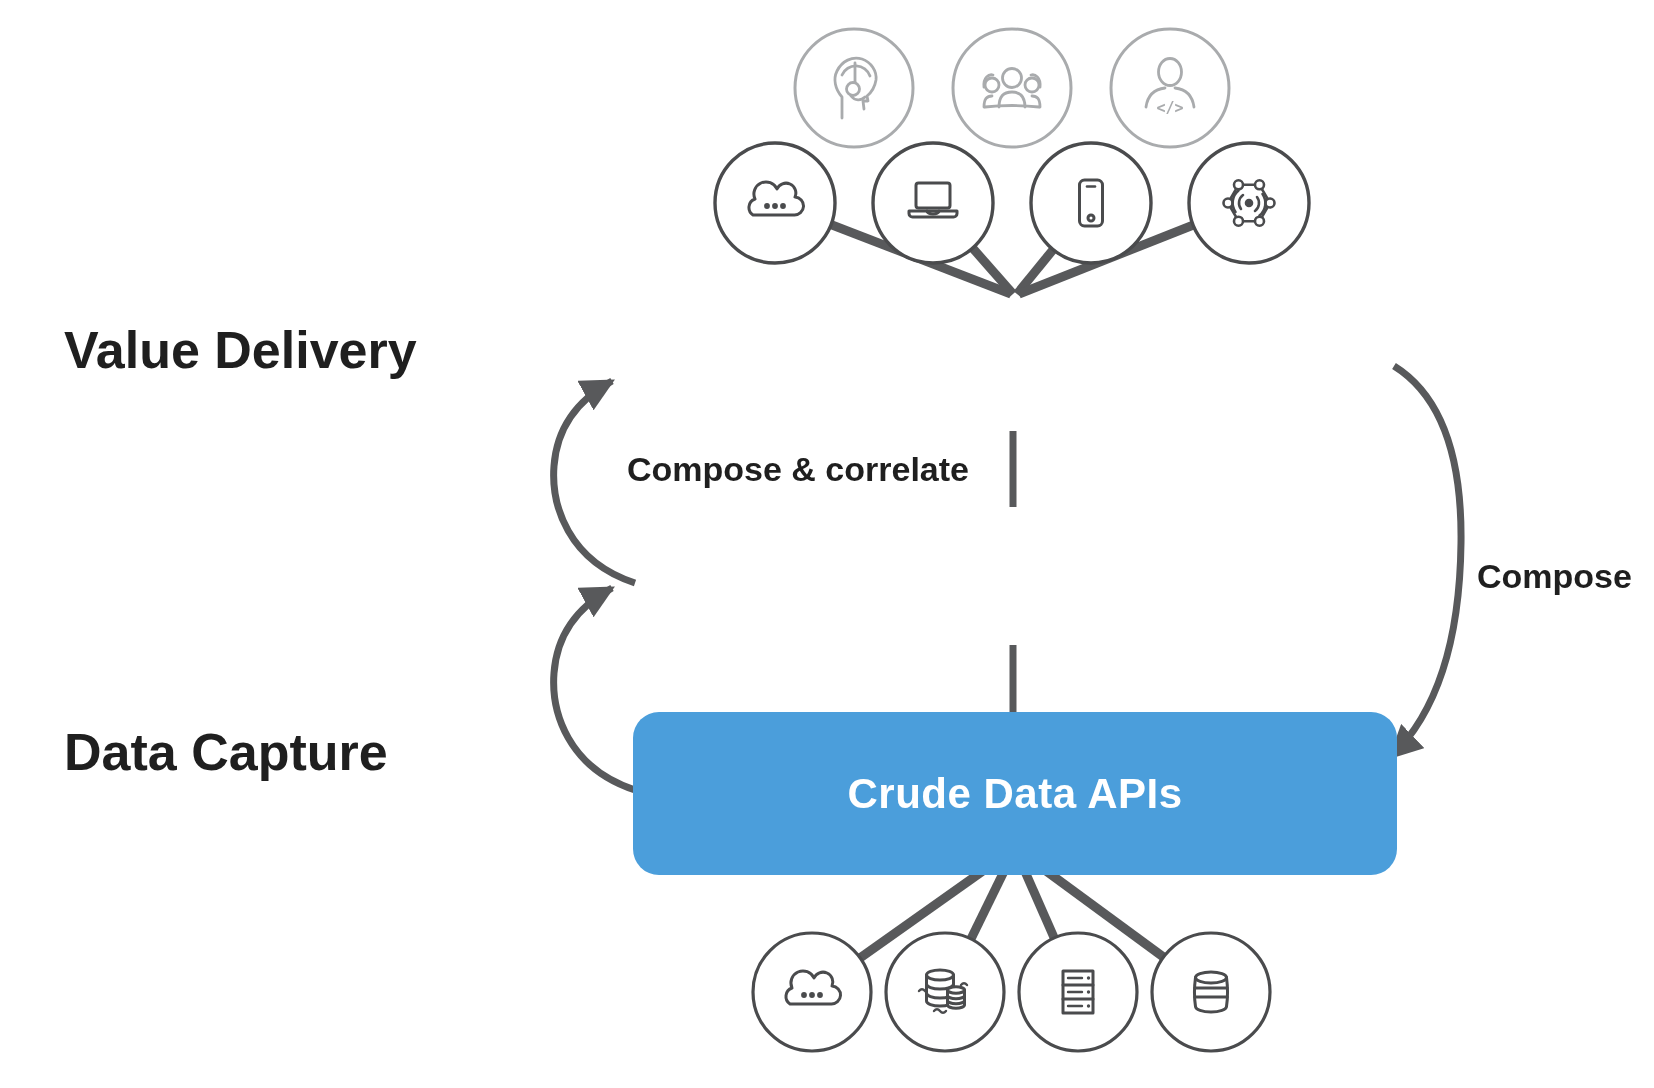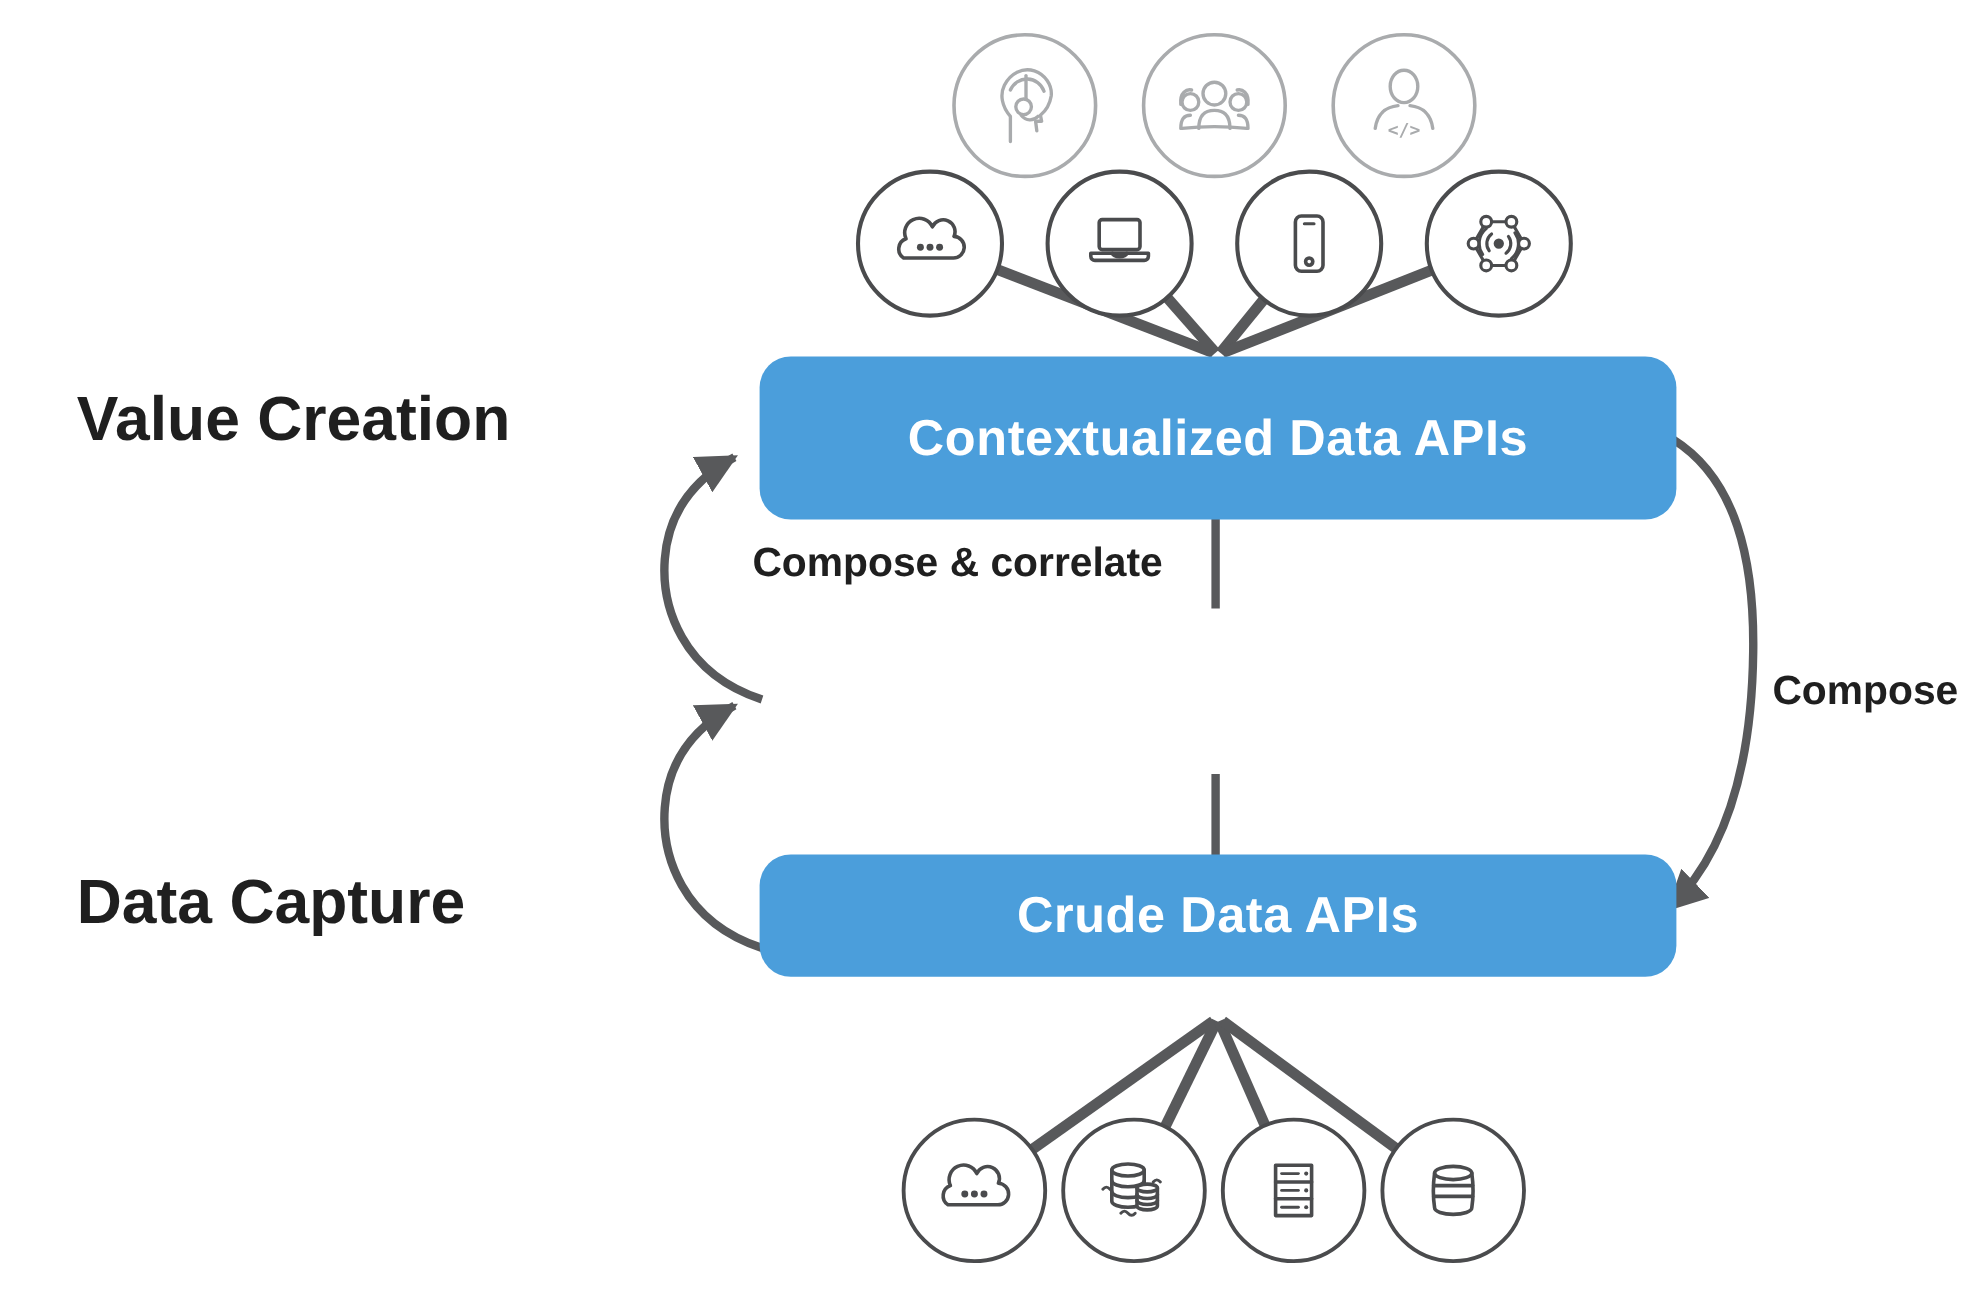--- a/index.html
+++ b/index.html
@@ -192,26 +192,23 @@
       <circle cx="1211" cy="992" r="59" fill="#fff" class="circ-stroke-dark" stroke-width="3.2"></circle>
       <g transform="translate(1211,992)" fill="none" class="circ-stroke-dark" stroke-width="3" stroke-linecap="round" stroke-linejoin="round">
         <path d="M -15.5 -14.5 C -16.8 -5 -16.8 6 -15.5 14.5 A 15.5 5.5 0 0 0 15.5 14.5 C 16.8 6 16.8 -5 15.5 -14.5"></path>
         <ellipse cx="0" cy="-14.5" rx="15.5" ry="5.5"></ellipse>
         <path d="M -16.2 -4 L 16.2 -4"></path>
         <path d="M -16.2 5 L 16.2 5"></path>
       </g>
     </g>
   </svg>
 
-  <div class="api-box" style="top:297px;height:136px">
-    <span>Contextualized Data APIs</span>
-  </div>
-  <div class="api-box" style="top:712px;height:102px">
+  <div class="api-box" style="top:712px;height:163px">
     <span>Crude Data APIs</span>
   </div>
 
-  <div class="left-label" style="top:322px">Value Creation</div>
+  <div class="left-label" style="top:322px">Value Delivery</div>
   <div class="left-label" style="top:724px">Data Capture</div>
 
   <div class="edge-label" style="left:627px;top:449px">Compose &amp; correlate</div>
   <div class="edge-label" style="left:1477px;top:556px">Compose</div>
 
 </div>
 
 </body></html>

